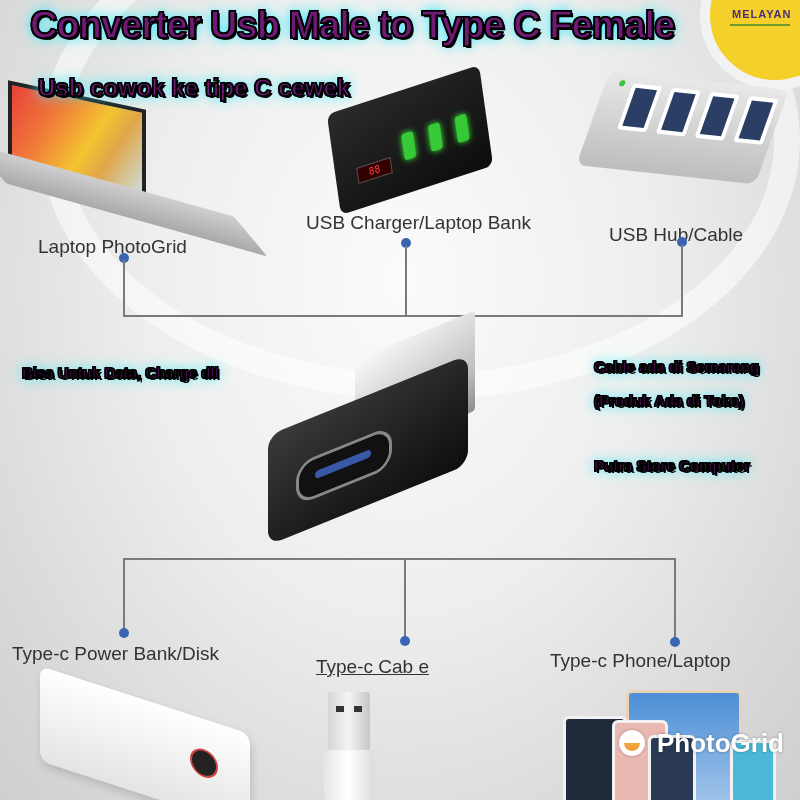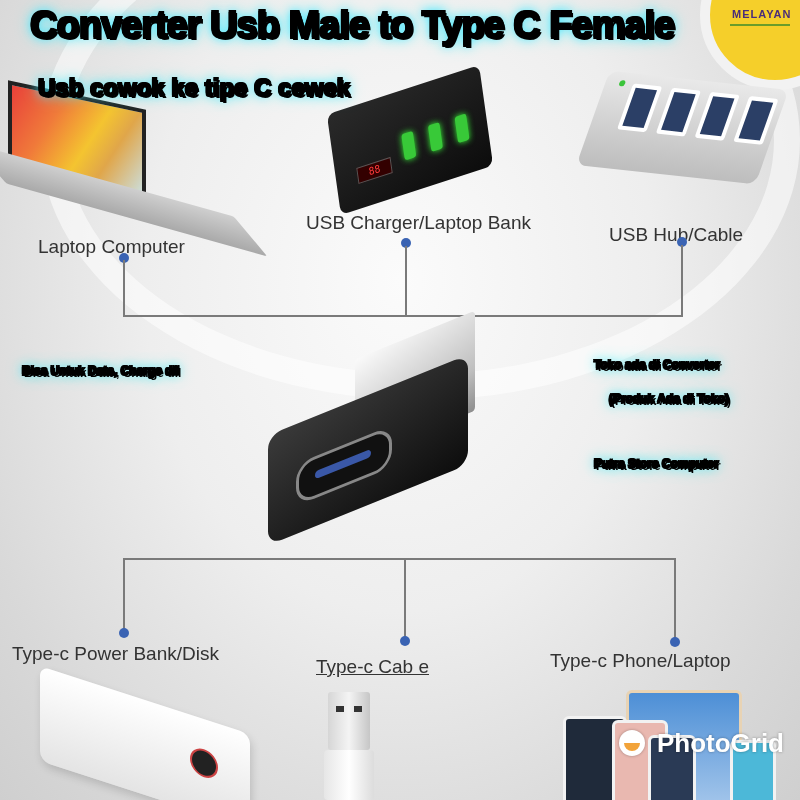--- a/index.html
+++ b/index.html
@@ -2,26 +2,26 @@
 <html><head>
 <meta charset="utf-8">
 <style>
   html, body { margin:0; padding:0; }
   body { width:800px; height:800px; overflow:hidden; position:relative;
     font-family: "Liberation Sans", sans-serif;
     background: radial-gradient(ellipse at 50% 35%, #fbfbfb 0%, #eeeeee 45%, #d9d9d9 80%, #cfcfcf 100%); }
   .abs { position:absolute; }
   .ring { position:absolute; left:40px; top:-120px; width:760px; height:520px; border-radius:50%;
     border:26px solid rgba(255,255,255,0.55); box-sizing:border-box; }
-  .glow-text { position:absolute; font-weight:bold; color:#000000; white-space:nowrap;
+  .glow-text { position:absolute; font-weight:bold; color:#701a75; white-space:nowrap;
     -webkit-text-stroke: 1.5px #000;
     text-shadow: 2px 2px 0 #000, -1px -1px 0 #000, 1px -1px 0 #000, -1px 1px 0 #000, 0 0 10px #35e6ff, 0 0 16px #5ff0ff; }
   .title { left:30px; top:4px; font-size:38px; letter-spacing:-1px; }
   .subtitle { left:38px; top:74px; font-size:24px; }
-  .side { font-size:12px; }
+  .side { font-size:15px; }
   .label { position:absolute; color:#333; font-size:19px; white-space:nowrap; }
   .dot { position:absolute; width:10px; height:10px; border-radius:50%; background:#3a63b3; }
   .vline { position:absolute; width:2px; background:#7a7a7a; }
   .hline { position:absolute; height:2px; background:#7a7a7a; }
   
   .laptop-screen { left:8px; top:95px; width:130px; height:92px; background:linear-gradient(120deg,#e8403a 0%,#f07a3a 30%,#f4c430 55%,#e0a64a 70%,#c9e6f0 100%);
     border:4px solid #222; transform:skewY(12deg); }
   .laptop-base { left:20px; top:180px; width:200px; height:40px; background:linear-gradient(#cfcfcf,#a9a9a9); transform:skewX(40deg) skewY(20deg); border-radius:2px; }
   .charger { left:330px; top:90px; width:160px; height:100px; background:linear-gradient(160deg,#2a2a2a,#0c0c0c); border-radius:8px; transform:rotate(-18deg) skewX(-10deg); }
   .charger-port { position:absolute; width:12px; height:26px; background:#38c938; border-radius:3px; box-shadow:0 0 6px #3aff3a; top:42px; }
@@ -70,42 +70,42 @@
   <span class="hub-led"></span>
   <span class="hub-port" style="left:28px"></span>
   <span class="hub-port" style="left:68px"></span>
   <span class="hub-port" style="left:108px"></span>
   <span class="hub-port" style="left:148px"></span>
 </div>
 
 <div class="glow-text title">Converter Usb Male to Type C Female</div>
 <div class="glow-text subtitle">Usb cowok ke tipe C cewek</div>
 
-<div class="label" style="left:38px; top:236px;">Laptop Computer</div>
+<div class="label" style="left:38px; top:236px;">Laptop PhotoGrid</div>
 <div class="label" style="left:306px; top:212px;">USB Charger/Laptop Bank</div>
 <div class="label" style="left:609px; top:224px;">USB Hub/Cable</div>
 
 <div class="dot" style="left:119px; top:253px;"></div>
 <div class="dot" style="left:401px; top:238px;"></div>
 <div class="dot" style="left:677px; top:237px;"></div>
 <div class="vline" style="left:123px; top:260px; height:56px;"></div>
 <div class="vline" style="left:405px; top:246px; height:70px;"></div>
 <div class="vline" style="left:681px; top:245px; height:71px;"></div>
 <div class="hline" style="left:123px; top:315px; width:560px;"></div>
 
 <div class="abs adapter-metal"></div>
 <div class="abs adapter-black">
   <span class="adapter-port">
     <span class="adapter-port-inner"></span>
   </span>
 </div>
 
 <div class="glow-text side" style="left:22px; top:364px;">Bisa Untuk Data, Charge dll</div>
-<div class="glow-text side" style="left:594px; top:358px;">Toko ada di Converter</div>
-<div class="glow-text side" style="left:594px; top:392px;margin-left:15px;">(Produk Ada di Toko)</div>
+<div class="glow-text side" style="left:594px; top:358px;">Cable ada di Semarang</div>
+<div class="glow-text side" style="left:594px; top:392px;">(Produk Ada di Toko)</div>
 <div class="glow-text side" style="left:594px; top:457px;">Putra Store Computer</div>
 
 <div class="hline" style="left:123px; top:558px; width:552px;"></div>
 <div class="vline" style="left:123px; top:558px; height:74px;"></div>
 <div class="vline" style="left:404px; top:558px; height:82px;"></div>
 <div class="vline" style="left:674px; top:558px; height:82px;"></div>
 <div class="dot" style="left:119px; top:628px;"></div>
 <div class="dot" style="left:400px; top:636px;"></div>
 <div class="dot" style="left:670px; top:637px;"></div>
 

